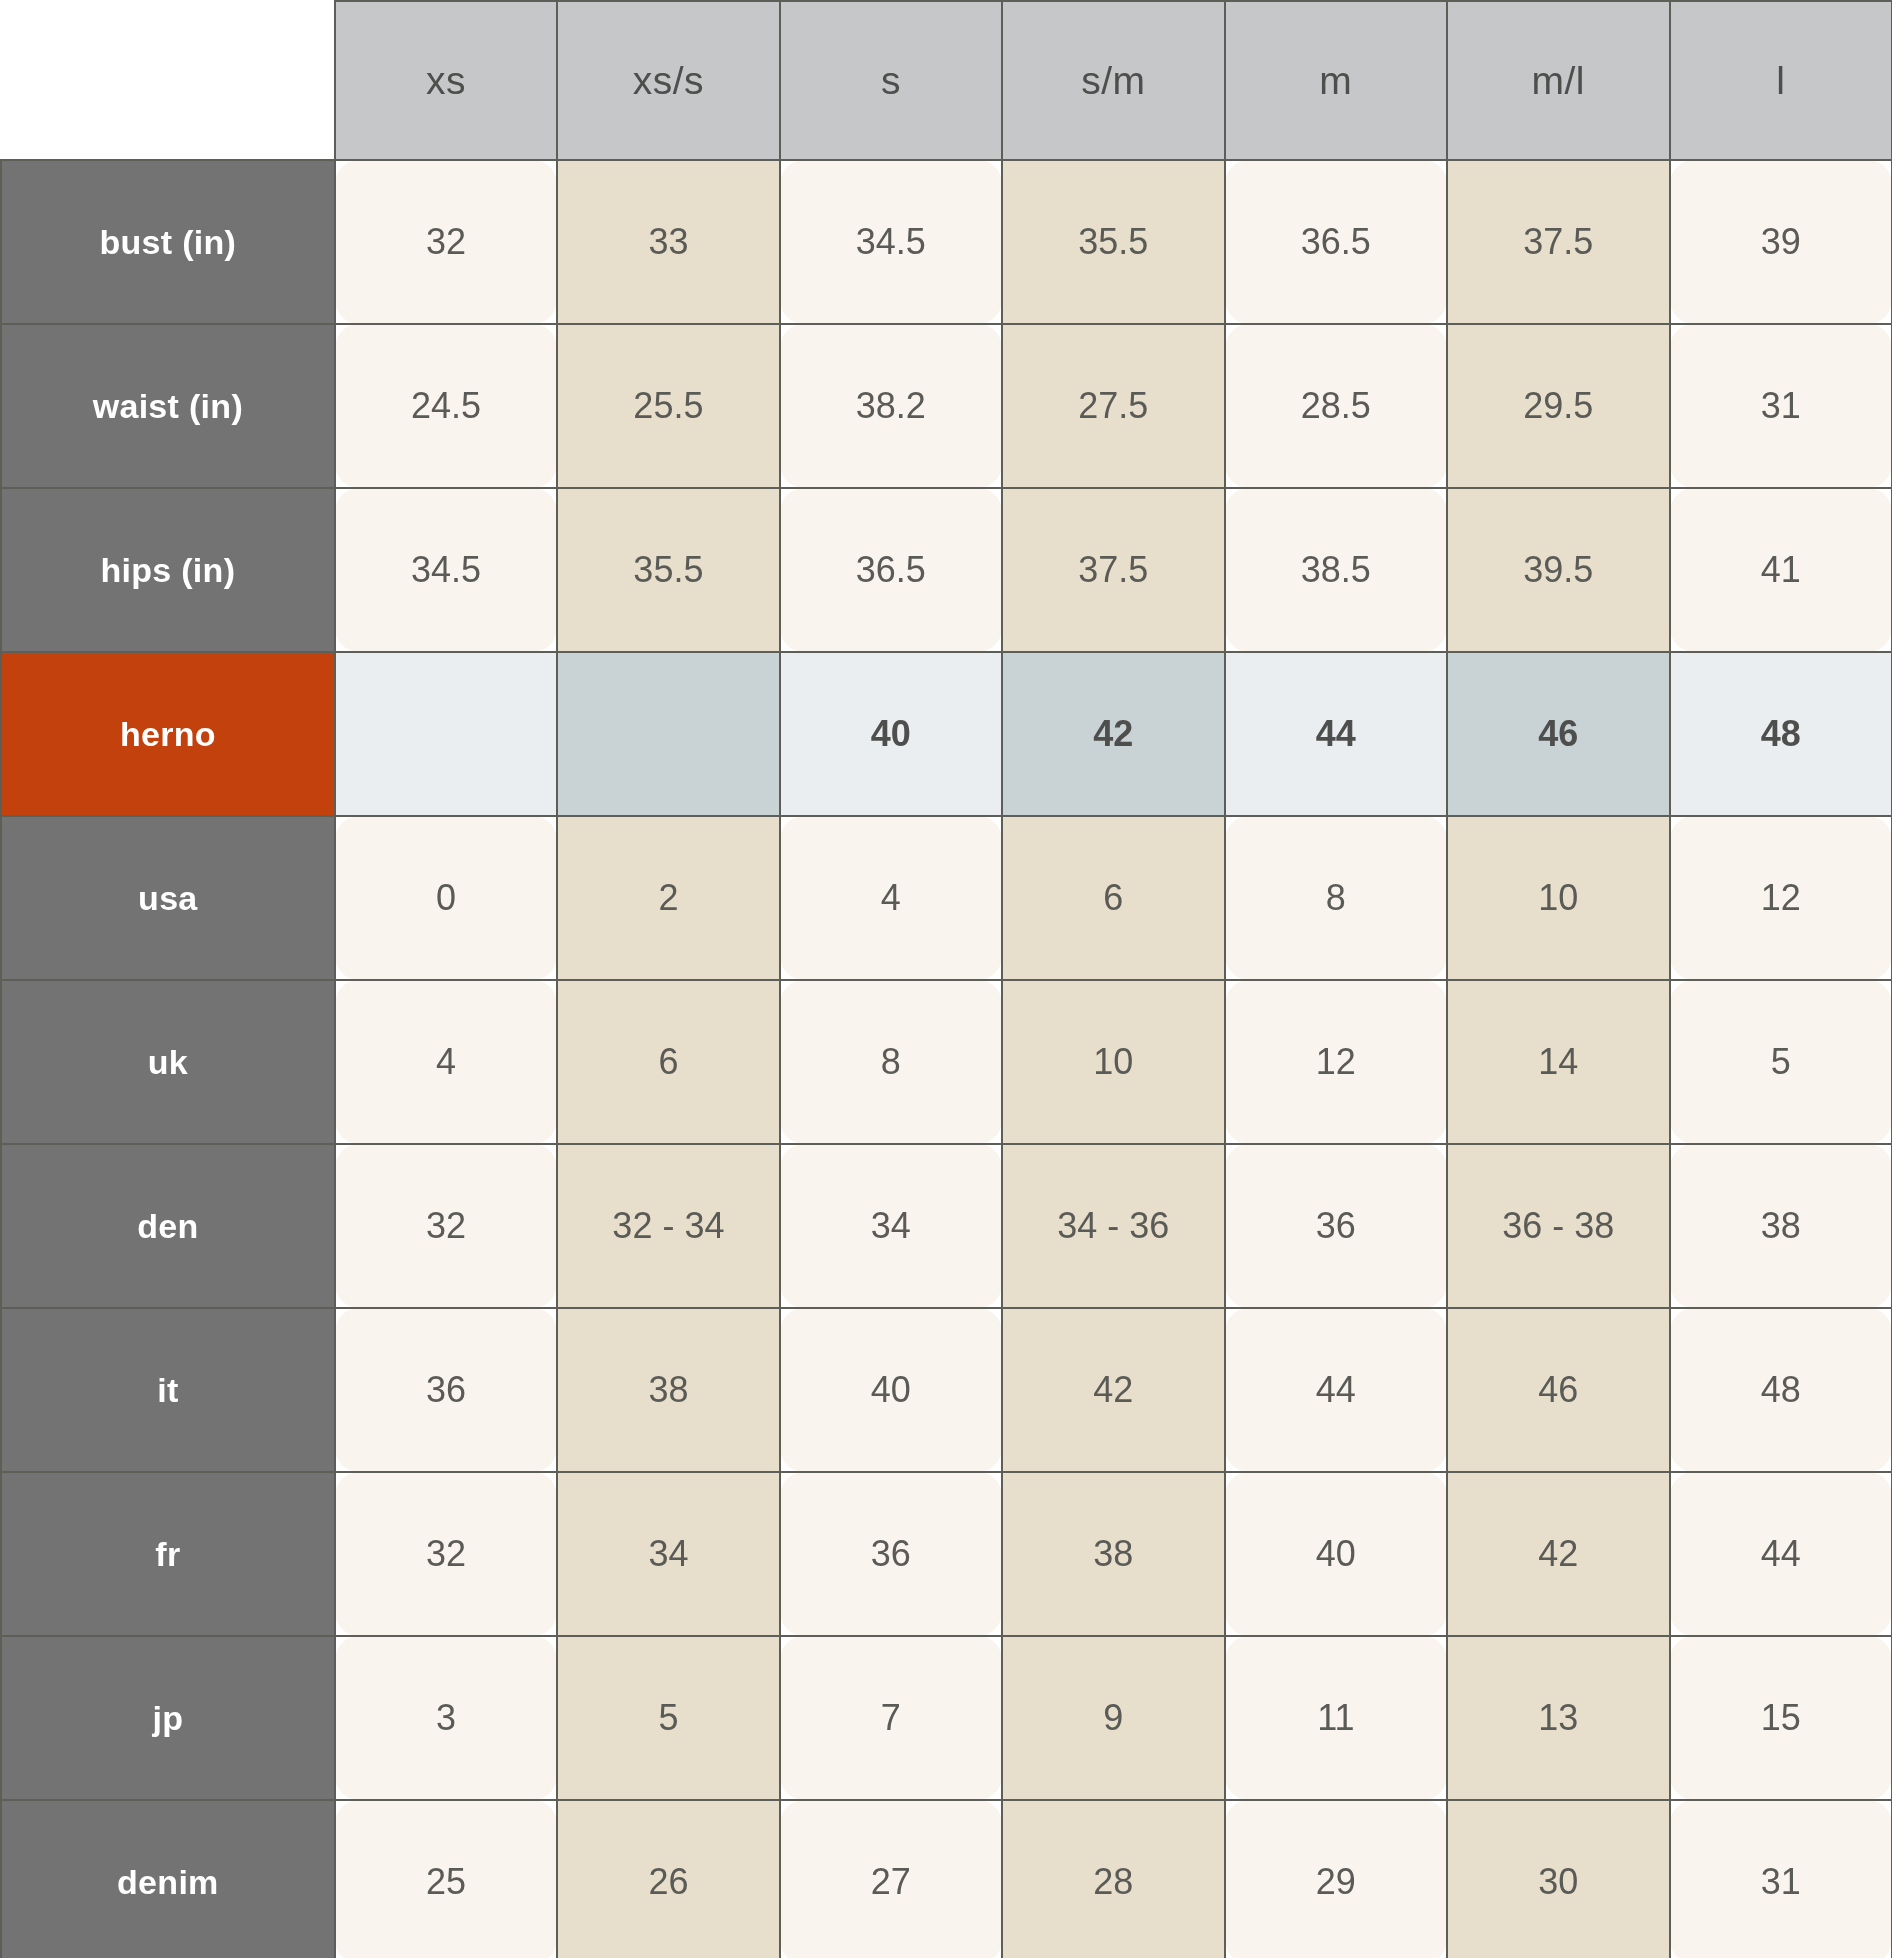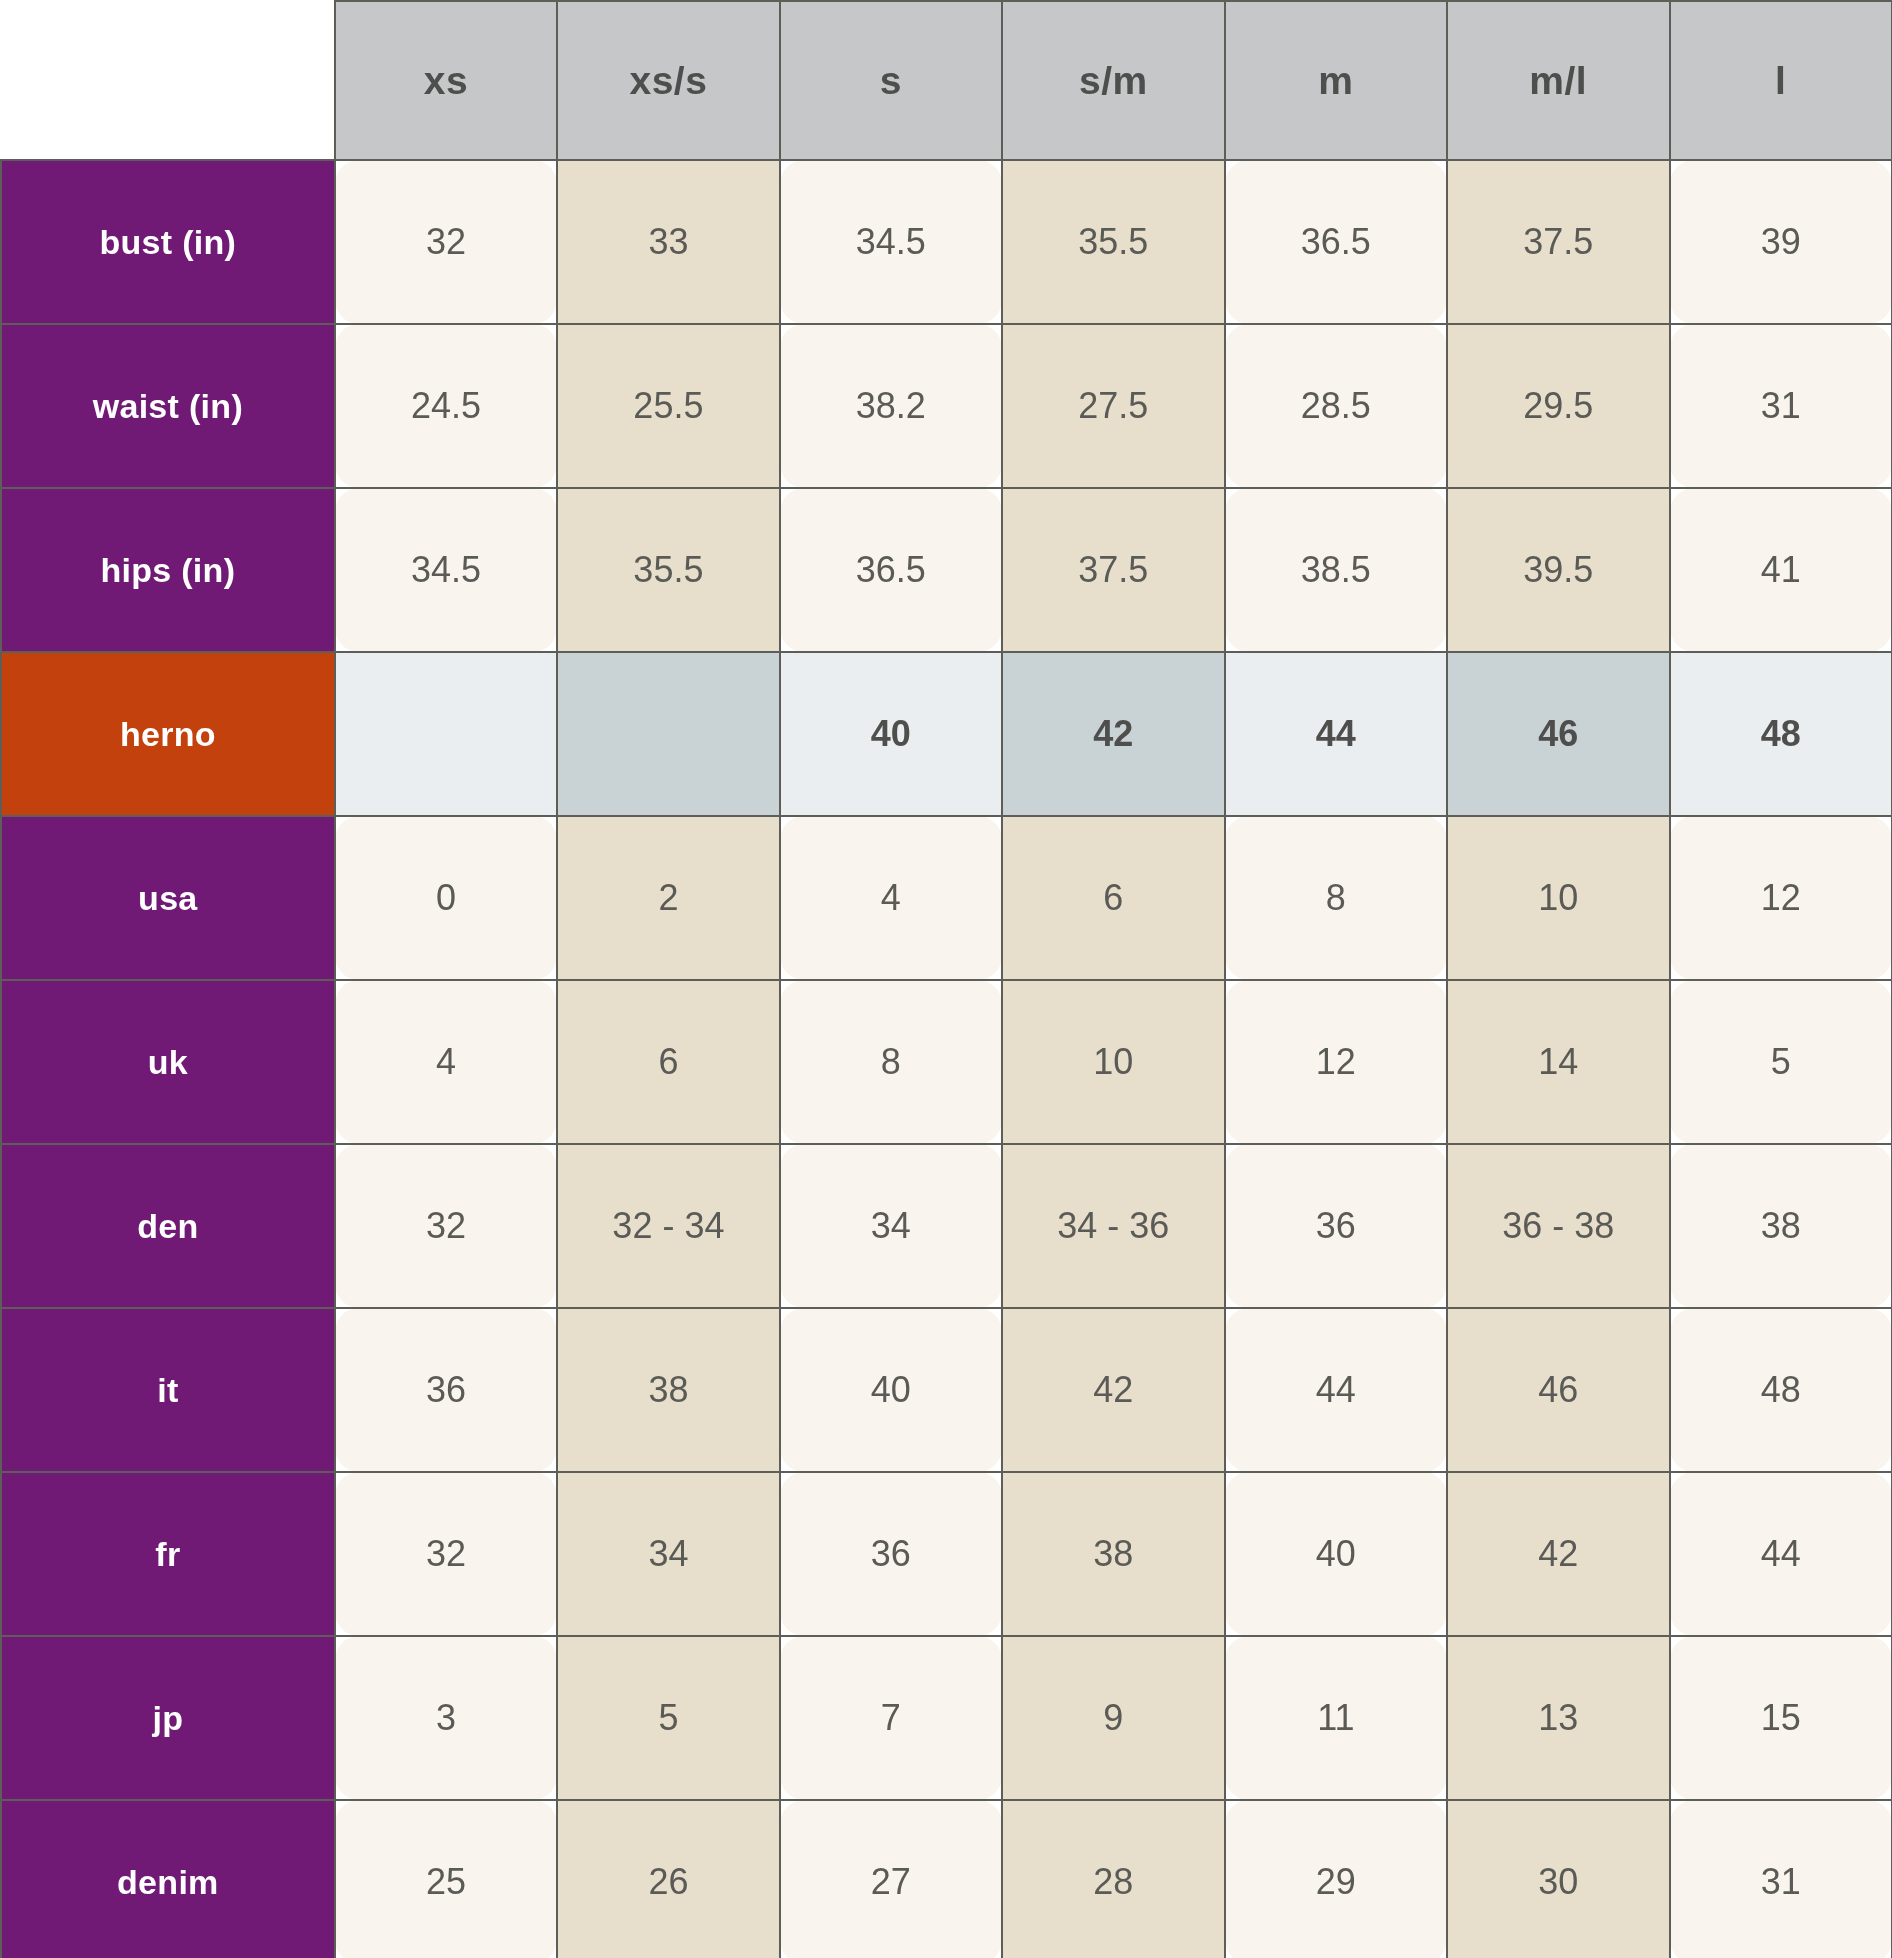--- a/index.html
+++ b/index.html
@@ -34,31 +34,31 @@
   th.corner-blank {
     background: #ffffff;
     border: none;
   }
 
   th.size-head {
     background: #c5c7c8;
     border: 2.8px solid #5e5e58;
     color: #4e4e4c;
     font-size: 39px;
-    font-weight: bold;
+    font-weight: normal;
     text-align: center;
     vertical-align: middle;
     letter-spacing: 0.5px;
   }
 
   
   tr.data-row { height: 164px; }
 
   th.row-label {
-    background: #701a75;
+    background: #737373;
     border: 2.8px solid #5e5e58;
     color: #ffffff;
     font-size: 34px;
     font-weight: bold;
     text-align: center;
     vertical-align: middle;
     letter-spacing: 0.3px;
   }
 
   th.row-label.accent {

